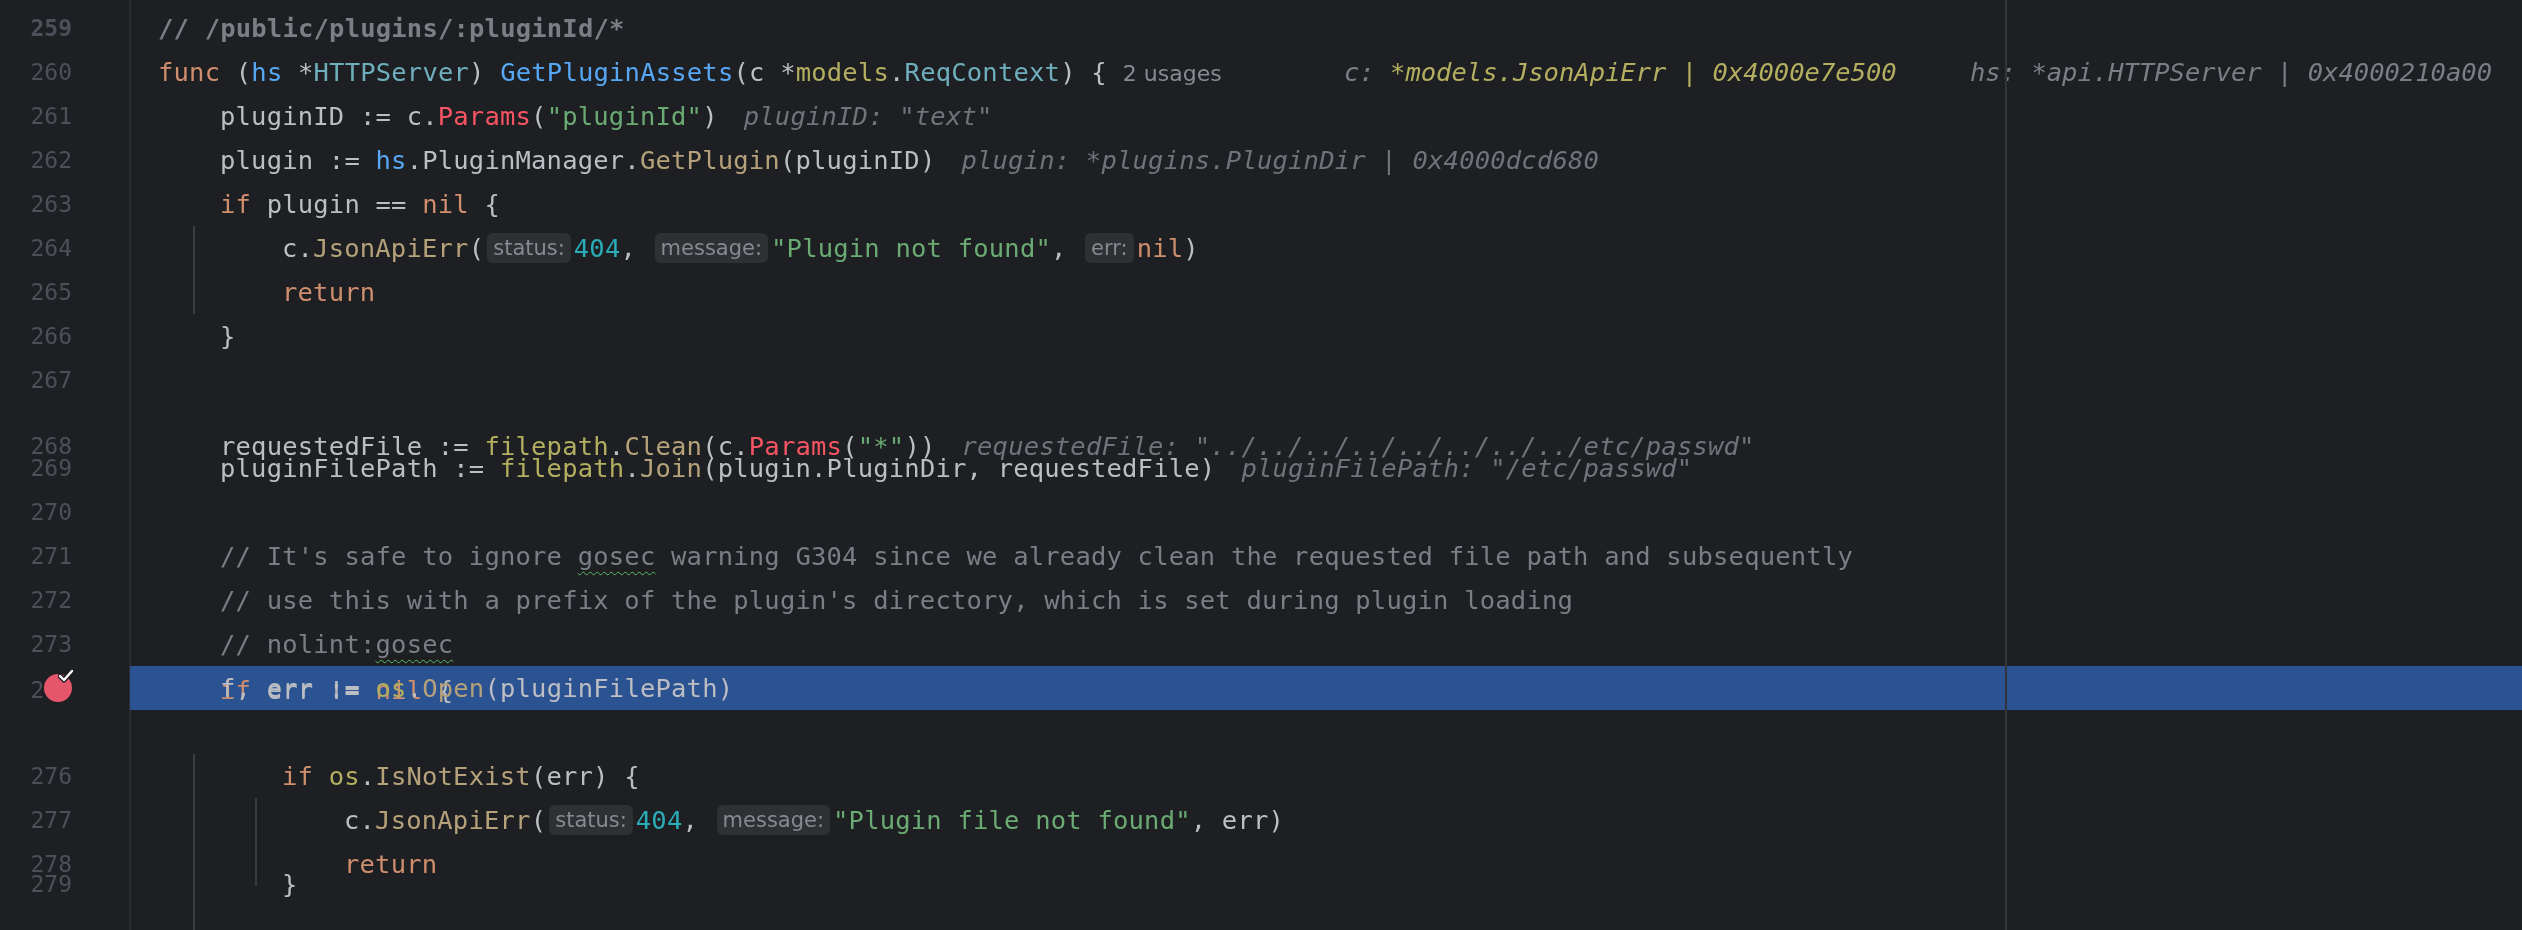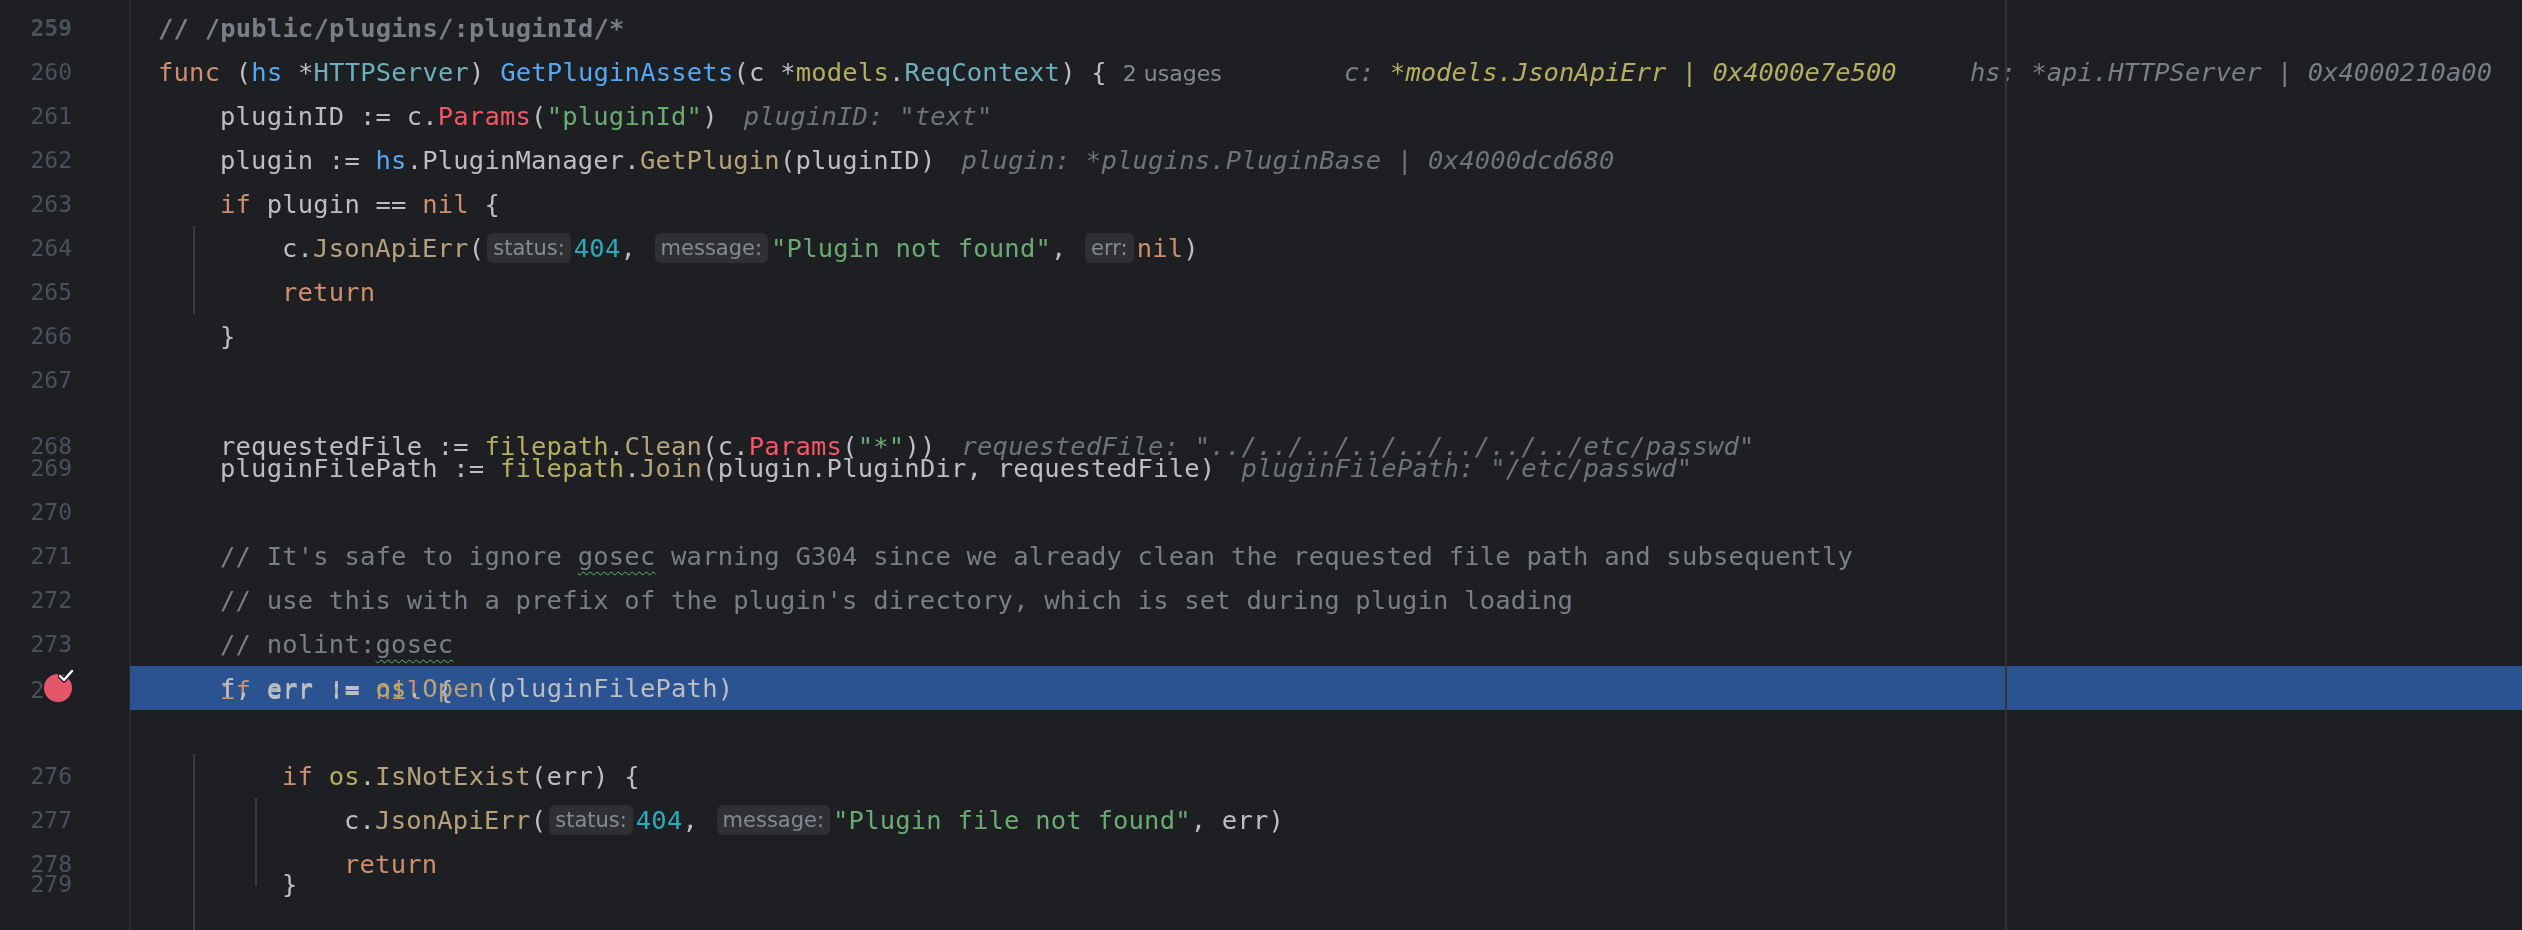--- a/index.html
+++ b/index.html
@@ -82,21 +82,21 @@
     <span class="hint-right comment" style="left:1970px;">hs: *api.HTTPServer | 0x4000210a00</span>
   </div>
 
   <div class="row" style="top:94px;">
     <span class="lineno">261</span>
     <span class="code" style="left:196px;"><span>pluginID := c.</span><span class="red">Params</span><span>(</span><span class="str">"pluginId"</span><span>)</span><span class="hint">pluginID: "text"</span></span>
   </div>
 
   <div class="row" style="top:138px;">
     <span class="lineno">262</span>
-    <span class="code" style="left:196px;"><span>plugin := </span><span class="recv">hs</span><span>.PluginManager.</span><span class="call">GetPlugin</span><span>(pluginID)</span><span class="hint">plugin: *plugins.PluginBase | 0x4000dcd680</span></span>
+    <span class="code" style="left:196px;"><span>plugin := </span><span class="recv">hs</span><span>.PluginManager.</span><span class="call">GetPlugin</span><span>(pluginID)</span><span class="hint">plugin: *plugins.PluginDir | 0x4000dcd680</span></span>
   </div>
 
   <div class="row" style="top:182px;">
     <span class="lineno">263</span>
     <span class="code" style="left:196px;"><span class="kw">if</span><span> plugin == </span><span class="nil">nil</span><span> {</span></span>
   </div>
 
   <div class="row" style="top:226px;">
     <span class="lineno">264</span>
     <span class="code" style="left:258px;"><span>c.</span><span class="call">JsonApiErr</span><span>(</span><span class="param-hint">status:</span><span class="num">404</span><span>, </span><span class="param-hint">message:</span><span class="str">"Plugin not found"</span><span>, </span><span class="param-hint">err:</span><span class="nil">nil</span><span>)</span></span>

